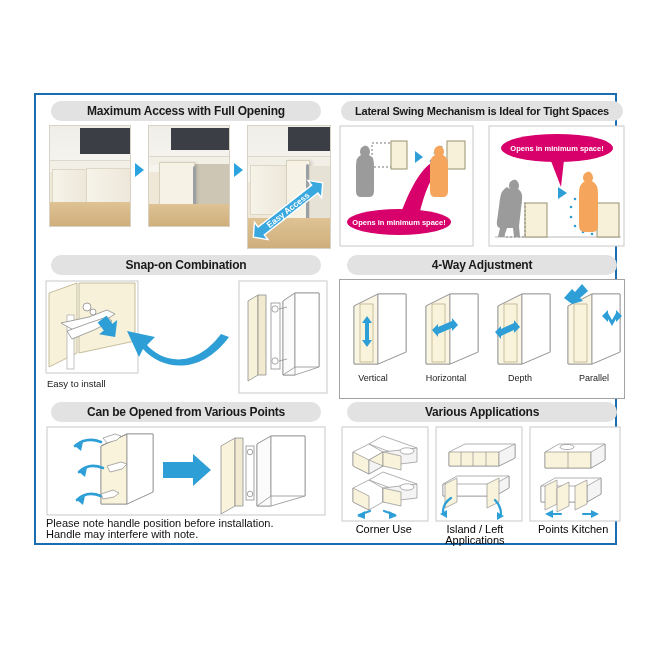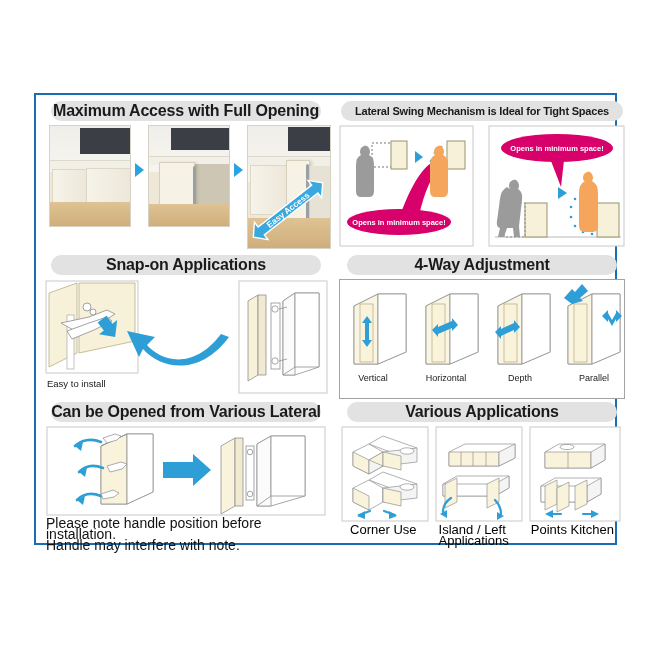--- a/index.html
+++ b/index.html
@@ -12,21 +12,21 @@
     border:2px solid #1a6db0;background:#ffffff;box-sizing:border-box;
   }
   .grid{
     position:absolute;inset:5px 7px 5px 7px;
     display:grid;grid-template-columns:1fr 1fr;grid-template-rows:152px 145px 143px;
     column-gap:10px;row-gap:2px;
   }
   .panel{position:relative;display:flex;flex-direction:column;}
   .pill{
     background:#e2e2e2;border-radius:11px;height:20px;line-height:20px;
-    text-align:center;font-size:16px;font-weight:bold;color:#1a1a1a;
+    text-align:center;font-size:12px;font-weight:bold;color:#1a1a1a;
     letter-spacing:-0.2px;margin:1px 8px 4px 8px;white-space:nowrap;
   }
   .pill.wide{margin-left:2px;margin-right:2px;font-size:11px;}
   .body{flex:1;position:relative;}
   .framebox{position:absolute;inset:0;border:1px solid #a3a3a3;background:#fff;box-sizing:border-box;}
 
   
   .photos{position:absolute;left:4px;top:0;right:4px;bottom:0;}
   .ph{position:absolute;background:#efe7d8;border:1px solid #d8d2c5;overflow:hidden;box-sizing:border-box;}
   .ph .wall{position:absolute;left:0;right:0;top:0;height:46%;background:linear-gradient(#efeee9,#f7f5ef);}
@@ -37,22 +37,22 @@
   .ph .dooropen{position:absolute;background:#f6f2e6;border:1px solid #d6cfbc;box-shadow:2px 1px 3px rgba(0,0,0,.15);}
   .ph .handle{position:absolute;background:#9aa0a6;border-radius:2px;}
   .ph .dark{position:absolute;background:#8e8b82;}
   .arrowtri{position:absolute;width:0;height:0;border-top:7px solid transparent;border-bottom:7px solid transparent;border-left:9px solid #2aa4e0;}
 
   
   svg{display:block;}
   .lbl{font-size:9px;fill:#1a1a1a;font-family:"Liberation Sans",sans-serif;}
   .lbl-b{font-size:9.5px;fill:#1a1a1a;font-family:"Liberation Sans",sans-serif;}
 
-  .applabels{display:flex;justify-content:space-around;font-size:13px;line-height:11px;}
-  .note{font-size:14px;line-height:11px;color:#111;padding-left:3px;}
+  .applabels{display:flex;justify-content:space-around;font-size:11px;text-align:center;line-height:11px;}
+  .note{font-size:11px;line-height:11px;color:#111;padding-left:3px;}
 </style>
 </head>
 <body>
 
 <div class="canvas">
   <div class="sheet">
     <div class="grid">
 
       <div class="panel">
         <div class="pill">Maximum Access with Full Opening</div>
@@ -149,21 +149,21 @@
                 <circle cx="262" cy="107" r="1.3"></circle>
               </g>
               <rect x="258" y="78" width="22" height="34" fill="#f7f1da" stroke="#9a916f"></rect>
               <path d="M246 56 q-6 3 -6 12 l0 32 q0 7 5 7 l9 0 q5 0 5 -7 l0 -32 q0 -9 -6 -12 q2 -3 0 -7 q-3 -5 -8 0 q-2 4 0 7 z" fill="#f5a55c"></path>
             </g>
           </svg>
         </div>
       </div>
 
       <div class="panel">
-        <div class="pill">Snap-on Applications</div>
+        <div class="pill">Snap-on Combination</div>
         <div class="body">
           <svg width="286" height="118" viewBox="0 0 286 118">
 
             <rect x="3" y="2" width="92" height="92" fill="#fff" stroke="#c9c9c9"></rect>
             <g>
               <polygon points="6,14 34,4 34,74 6,88" fill="#f7f1da" stroke="#b9ae85" stroke-width="0.8"></polygon>
               <polygon points="36,4 92,4 92,62 36,74" fill="#f7f1da" stroke="#b9ae85" stroke-width="0.8"></polygon>
               <rect x="24" y="36" width="7" height="54" fill="#ffffff" stroke="#aaa" stroke-width="0.7"></rect>
               <path d="M18 44 l28 -6 l18 -7 l8 4 l-16 10 l-22 8 z" fill="#ffffff" stroke="#8a8a8a" stroke-width="0.8"></path>
               <path d="M24 52 l22 -8 l18 -6 l5 4 l-18 9 l-22 9 z" fill="#ffffff" stroke="#8a8a8a" stroke-width="0.8"></path>
@@ -234,21 +234,21 @@
                 <polygon points="224,18 232,9 235,12 242,4 248,11 240,18 243,21 232,24" fill="#2e9fd6"></polygon>
                 <polygon points="262,36 268,30 268,33 272,40 276,33 276,30 282,36 276,42 276,39 272,46 268,39 268,42" fill="#2e9fd6"></polygon>
                 <text x="254" y="101" text-anchor="middle" class="lbl">Parallel</text>
               </g>
             </svg>
           </div>
         </div>
       </div>
 
       <div class="panel">
-        <div class="pill">Can be Opened from Various Lateral</div>
+        <div class="pill">Can be Opened from Various Points</div>
         <div class="body">
           <svg width="286" height="92" viewBox="0 0 286 92">
             <rect x="4" y="1" width="278" height="88" fill="#fff" stroke="#c9c9c9"></rect>
 
             <g stroke="#8f8f8f" stroke-width="0.8">
               <polygon points="58,20 84,8 110,8 110,66 84,78 58,78" fill="#ffffff"></polygon>
               <polygon points="58,20 84,8 84,78 58,78" fill="#faf3db"></polygon>
               <polygon points="84,8 110,8 110,66 84,78" fill="#ffffff"></polygon>
               <line x1="58" y1="20" x2="84" y2="8"></line>
             </g>

